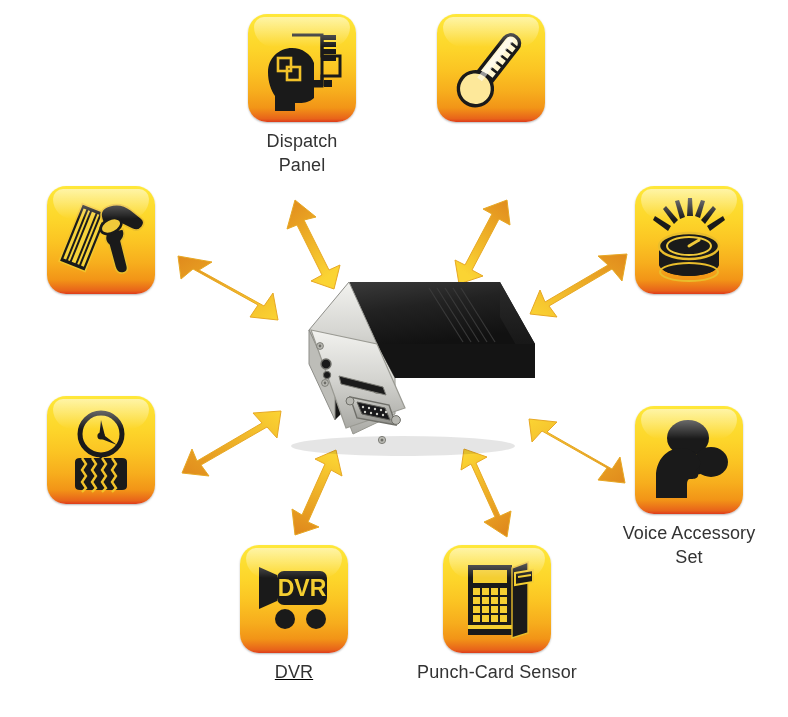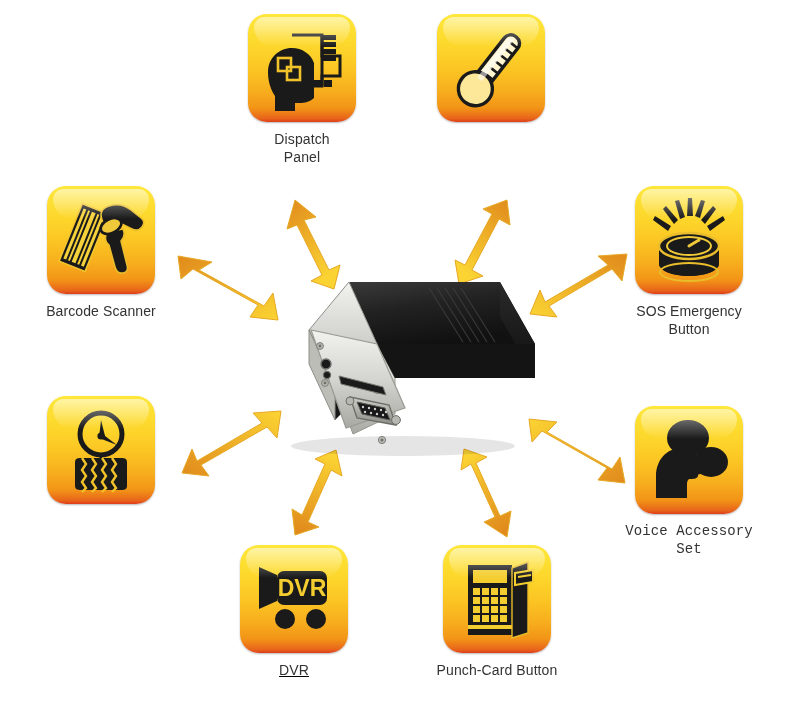--- a/index.html
+++ b/index.html
@@ -51,21 +51,21 @@
     pointer-events:none;
   }
   .tile svg{
     position:absolute;
     left:0;top:0;
     width:108px;height:108px;
     display:block;
   }
   .caption{
     margin-top:8px;
-    font-size:14px;
+    font-size:18px;
     line-height:1.32;
     color:#333333;
     letter-spacing:.1px;
   }
 
   
   .arrow{position:absolute;}
   .arrow svg{display:block;overflow:visible;}
 
   
@@ -348,21 +348,20 @@
         </g>
 
         <g fill="#1a1a1a" stroke="#e9bd2c" stroke-width="1.6">
           <path d="M56 36 q-6 -12 6 -16 q12 -4 22 4 l10 8 q5 4 1 9 q-4 5 -10 2 l-10 -5 Z"></path>
           <path d="M60 46 q-4 8 2 13 l6 22 q2 7 8 6 q6 -1 4 -8 l-6 -24 q5 -5 2 -12 Z"></path>
         </g>
 
         <ellipse cx="64" cy="40" rx="11" ry="7" transform="rotate(-26 64 40)" fill="#f0c93a" stroke="#1a1a1a" stroke-width="2.6"></ellipse>
       </svg>
     </div>
-    <div class="caption">Barcode Scanner</div>
   </div>
 
   <div class="node" style="left:689px;top:186px;">
     <div class="tile">
       <svg viewBox="0 0 108 108" aria-hidden="true">
 
         <g fill="#1a1a1a">
           <path d="M53 12 l4 0 l1 18 l-6 0 Z"></path>
           <path d="M40 15 l4 -1 l6 17 l-5 2 Z"></path>
           <path d="M28 23 l3 -3 l12 14 l-4 4 Z"></path>
@@ -374,21 +373,20 @@
 
         <ellipse cx="54" cy="78" rx="30" ry="12" fill="#1a1a1a"></ellipse>
         <path d="M24 60 L24 78 a30 12 0 0 0 60 0 L84 60 Z" fill="#1a1a1a"></path>
         <ellipse cx="54" cy="60" rx="30" ry="13" fill="#1a1a1a" stroke="#e9bd2c" stroke-width="2.4"></ellipse>
         <ellipse cx="54" cy="60" rx="22" ry="9" fill="none" stroke="#f0c93a" stroke-width="2"></ellipse>
 
         <path d="M54 60 L64 54" stroke="#f0c93a" stroke-width="3" stroke-linecap="round" fill="none"></path>
         <ellipse cx="54" cy="86" rx="29" ry="9" fill="none" stroke="#e9bd2c" stroke-width="2"></ellipse>
       </svg>
     </div>
-    <div class="caption">SOS Emergency<br>Button</div>
   </div>
 
   <div class="node" style="left:101px;top:396px;">
     <div class="tile">
       <svg viewBox="0 0 108 108" aria-hidden="true">
 
         <circle cx="54" cy="38" r="21" fill="none" stroke="#1a1a1a" stroke-width="5"></circle>
         <path d="M54 24 L58 40 L70 49 L52 42 Z" fill="#1a1a1a"></path>
         <circle cx="54" cy="40" r="3.6" fill="#1a1a1a"></circle>
         <path d="M52 58 L56 58 L54 70 Z" fill="#1a1a1a"></path>
@@ -398,21 +396,21 @@
         <g stroke="#f2c22a" stroke-width="2.4" fill="none">
           <path d="M35 62 l4 6 l-4 6 l4 6 l-4 6 l4 6 l-4 4"></path>
           <path d="M45 62 l4 6 l-4 6 l4 6 l-4 6 l4 6 l-4 4"></path>
           <path d="M55 62 l4 6 l-4 6 l4 6 l-4 6 l4 6 l-4 4"></path>
           <path d="M65 62 l4 6 l-4 6 l4 6 l-4 6 l4 6 l-4 4"></path>
         </g>
       </svg>
     </div>
   </div>
 
-  <div class="node" style="left:689px;top:406px;font-family:Liberation Mono, monospace;">
+  <div class="node" style="left:689px;top:406px;">
     <div class="tile">
       <svg viewBox="0 0 108 108" aria-hidden="true">
 
         <ellipse cx="53" cy="32" rx="21" ry="18" fill="#1a1a1a"></ellipse>
         <path d="M46 46 L54 62 L60 45 Z" fill="#1a1a1a"></path>
 
         <ellipse cx="76" cy="56" rx="17" ry="15" fill="#1a1a1a"></ellipse>
         <path d="M64 60 L50 70 L66 68 Z" fill="#1a1a1a"></path>
 
         <path d="M21 70 c0-16 11-28 25-28 c10 0 17 6 19 13 c1 5 -2 8 -5 9 c3 1 4 3 3 6 c-1 3 -5 3 -8 3 c-2 0 -3 2 -3 5 l0 14 l-31 0 Z" fill="#1a1a1a"></path>
@@ -466,16 +464,16 @@
         </g>
 
         <rect x="25" y="80" width="44" height="4" fill="#f4ce31"></rect>
 
         <path d="M69 23 L85 17 L85 88 L69 93 Z" fill="#1a1a1a" stroke="#e9bd2c" stroke-width="1.4"></path>
 
         <path d="M72 28 L90 25 L90 37 L72 40 Z" fill="#1a1a1a" stroke="#f4ce31" stroke-width="2"></path>
         <path d="M75 32 L88 30" stroke="#f4ce31" stroke-width="2" fill="none"></path>
       </svg>
     </div>
-    <div class="caption">Punch-Card Button</div>
+    <div class="caption">Punch-Card Sensor</div>
   </div>
 
 </div>
 
 </body></html>

